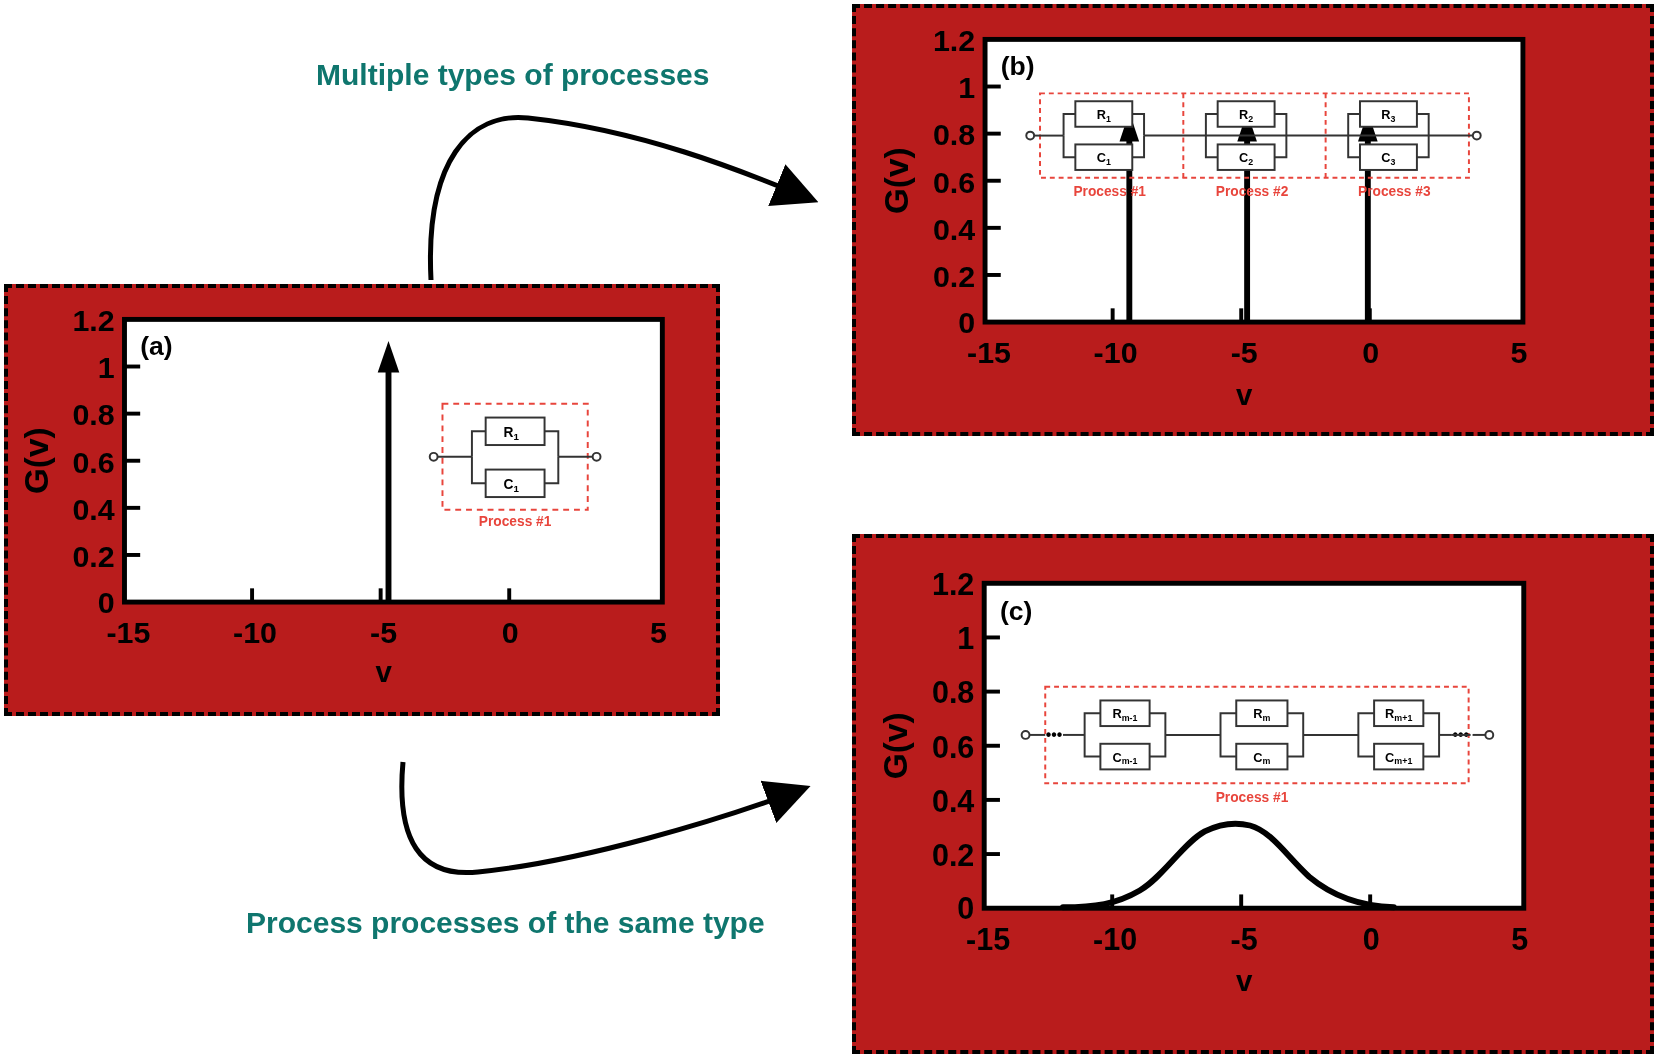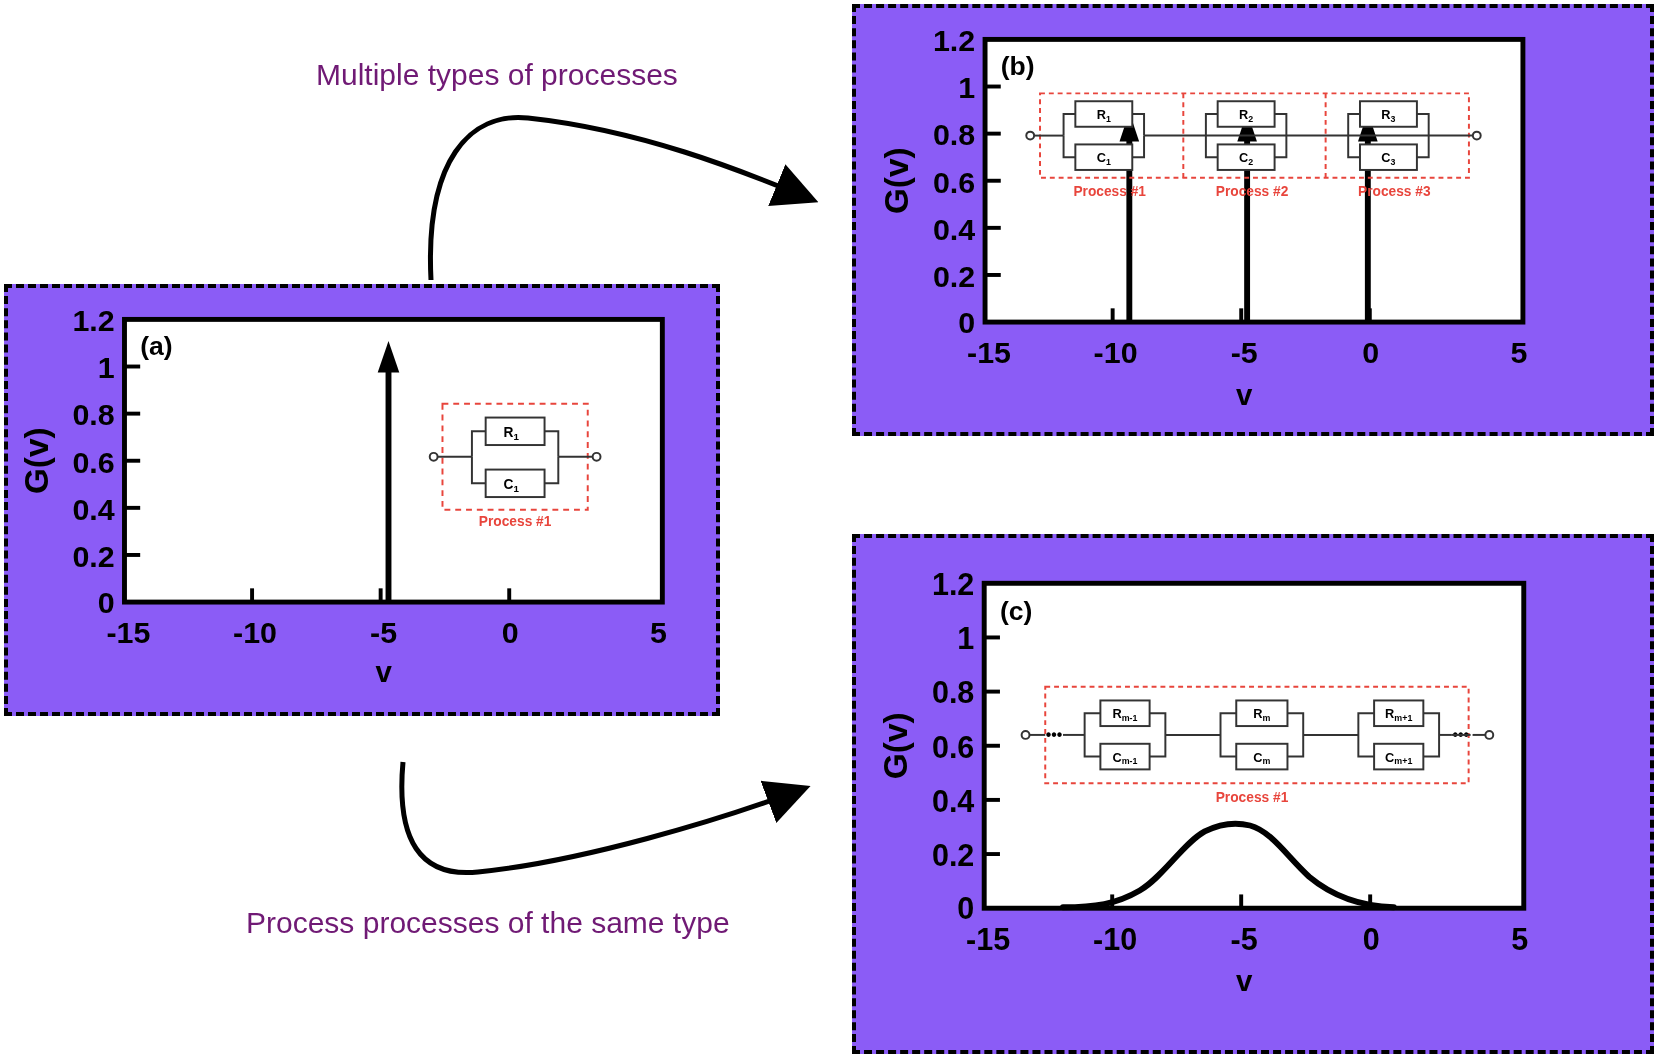--- a/index.html
+++ b/index.html
@@ -1,27 +1,27 @@
 <!DOCTYPE html>
 <html><head>
 <meta charset="utf-8">
 <style>
   html,body{margin:0;padding:0;background:#ffffff;}
   body{width:1658px;height:1058px;position:relative;overflow:hidden;
        font-family:"Liberation Sans", sans-serif;color:#000;}
 
-  .panel{position:absolute;border:4px dashed #000;box-sizing:border-box;background:#8b5cf6;}
+  .panel{position:absolute;border:4px dashed #000;box-sizing:border-box;background:#b91c1c;}
   #panel-a{left:4px;  top:284px; width:716px; height:432px;}
   #panel-b{left:852px;top:4px;   width:802px; height:432px;}
   #panel-c{left:852px;top:534px; width:802px; height:520px;}
 
   .plot-svg{position:absolute;left:0;top:0;width:100%;height:100%;overflow:visible;}
 
-  .arrow-label{position:absolute;font-weight:normal;white-space:nowrap;
-               font-family:"Liberation Sans", sans-serif;color:#701a75;}
+  .arrow-label{position:absolute;font-weight:bold;white-space:nowrap;
+               font-family:"Liberation Sans", sans-serif;color:#0f766e;}
   #label-top{left:316px;top:58px;font-size:30px;}
   #label-bottom{left:246px;top:906px;font-size:30px;}
 
   .connector{position:absolute;left:0;top:0;width:1658px;height:1058px;
              pointer-events:none;overflow:visible;}
   .tickfont{font-family:"Liberation Sans", sans-serif;font-weight:bold;}
 </style>
 </head>
 <body>
 

